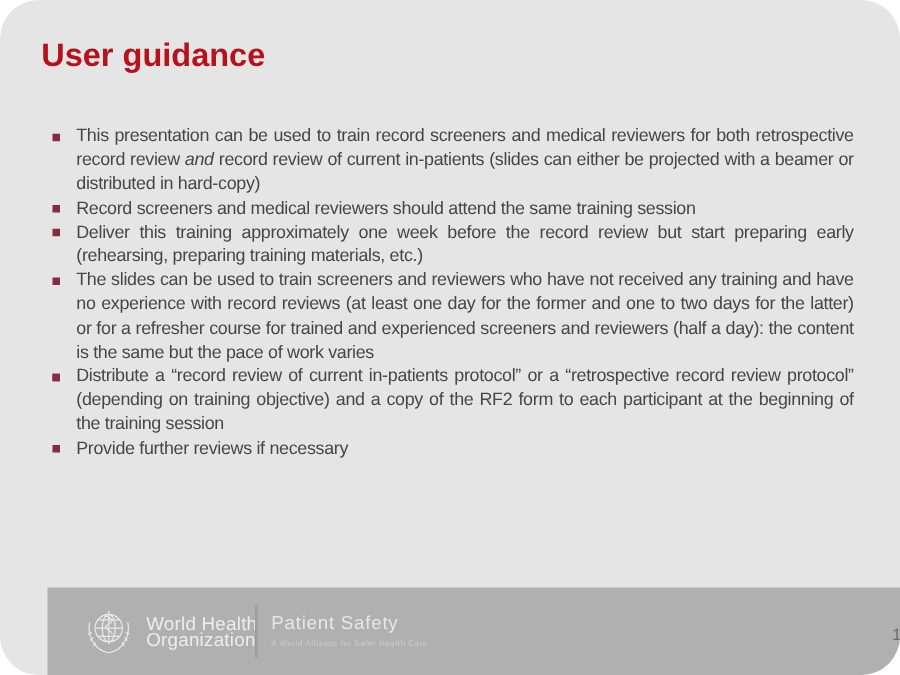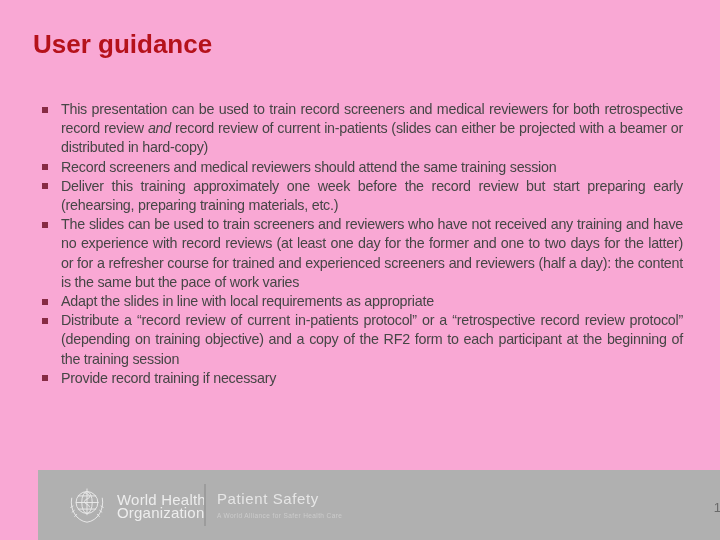--- a/index.html
+++ b/index.html
@@ -5,22 +5,23 @@
   html, body {
     margin: 0;
     padding: 0;
     background: #ffffff;
     font-family: "Liberation Sans", sans-serif;
   }
   .slide {
     position: relative;
     width: 720px;
     height: 540px;
-    background: #f9a8d4;
+    background: #e5e5e5;
     overflow: hidden;
+    border-radius: 31px;
   }
   
   .title {
     position: absolute;
     left: 33px;
     top: 30px;
     margin: 0;
     font-size: 26px;
     line-height: 28px;
     font-weight: bold;
@@ -120,23 +121,23 @@
 
 <div class="slide" style="--title-red: #b5121b; --bullet-maroon: #872b44; --body-text: #464646; --footer-bar: #b0b0b0;">
 
   <h1 class="title">User guidance</h1>
 
   <ul class="bullets" id="bullet-list">
       <li><span class="bullet-marker"></span><span><span>This presentation can be used to train record screeners and medical reviewers for both retrospective record review </span><em>and</em><span> record review of current in-patients (slides can either be projected with a beamer or distributed in hard-copy)</span></span></li>
       <li><span class="bullet-marker"></span><span><span>Record screeners and medical reviewers should attend the same training session</span></span></li>
       <li><span class="bullet-marker"></span><span><span>Deliver this training approximately one week before the record review but start preparing early (rehearsing, preparing training materials, etc.)</span></span></li>
       <li><span class="bullet-marker"></span><span><span>The slides can be used to train screeners and reviewers who have not received any training and have no experience with record reviews (at least one day for the former and one to two days for the latter) or for a refresher course for trained and experienced screeners and reviewers (half a day): the content is the same but the pace of work varies</span></span></li>
-      <li><span class="bullet-marker"></span><span><span>Adapt the slides in line with local requirements as appropriate</span></span></li>
+      <li><span class="bullet-marker"></span></li>
       <li><span class="bullet-marker"></span><span><span>Distribute a “record review of current in-patients protocol” or a “retrospective record review protocol” (depending on training objective)  and a copy of the RF2 form to each participant at the beginning of the training session</span></span></li>
-      <li><span class="bullet-marker"></span><span><span>Provide record training if necessary</span></span></li>
+      <li><span class="bullet-marker"></span><span><span>Provide further reviews if necessary</span></span></li>
     </ul>
 
   <div class="footer">
     <div class="who-logo">
       <span class="emblem">
         <svg viewBox="0 0 48 48" fill="none" stroke="#e9e9e9" stroke-width="1.1" stroke-linecap="round">
           <circle cx="24" cy="20" r="12.5"></circle>
           <ellipse cx="24" cy="20" rx="6" ry="12.5"></ellipse>
           <line x1="11.8" y1="20" x2="36.2" y2="20"></line>
           <path d="M14 12.5 h20"></path>

